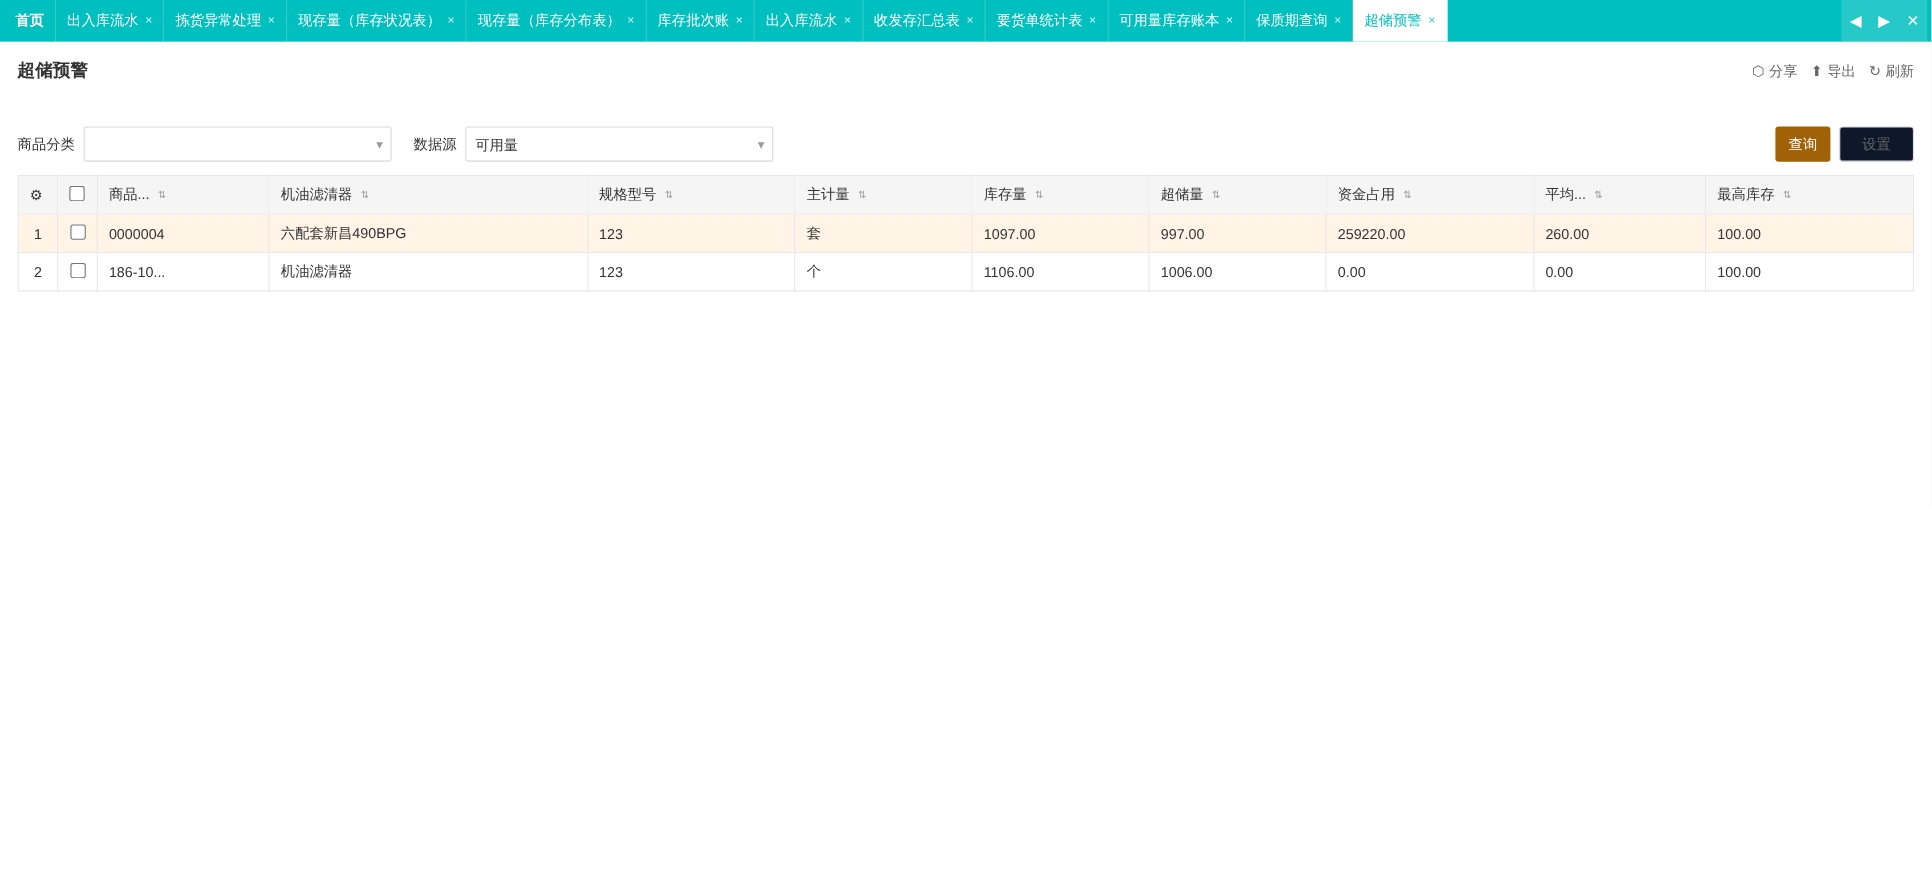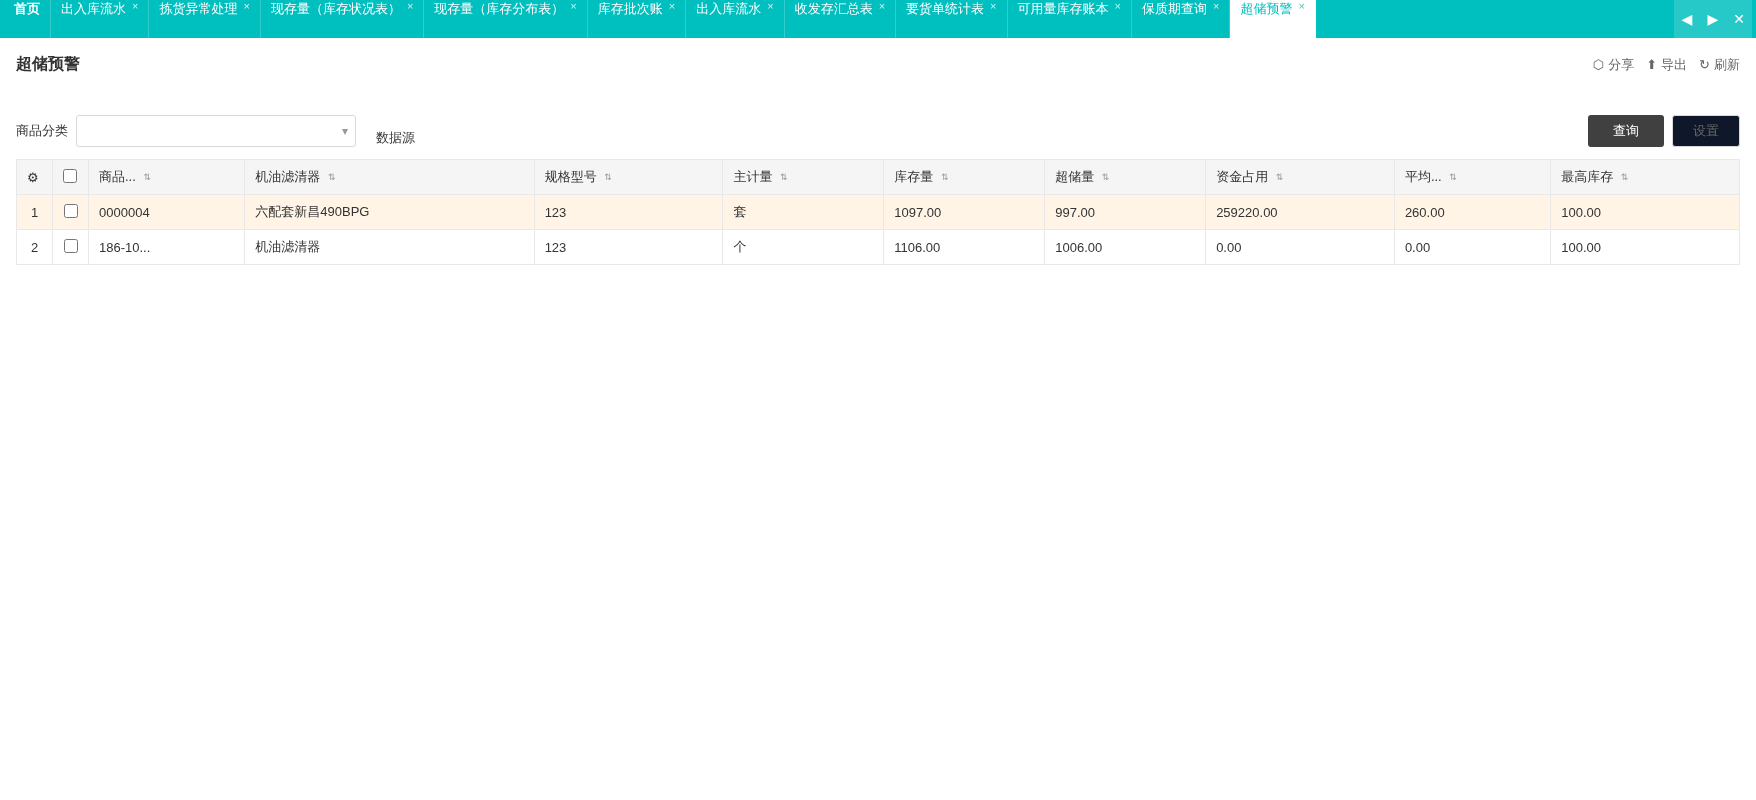--- a/index.html
+++ b/index.html
@@ -9,20 +9,21 @@
     .top-nav {
       display: flex;
       align-items: center;
       background: #00bfbf;
       height: 38px;
       padding: 0 4px;
       overflow: hidden;
     }
     .nav-tab {
       display: flex;
+      align-items: center;
       padding: 0 10px;
       height: 38px;
       color: #fff;
       font-size: 13px;
       white-space: nowrap;
       cursor: pointer;
       border-right: 1px solid rgba(255,255,255,0.2);
     }
     .nav-tab.active {
       background: #fff;
@@ -81,21 +82,21 @@
       align-items: center;
       gap: 4px;
       color: #666;
       cursor: pointer;
       font-size: 13px;
     }
 
     
     .filter-row {
       display: flex;
-      align-items: flex-end;
+      align-items: flex-start;
       gap: 20px;
       margin-bottom: 12px;
       margin-top: 40px;
     }
     .filter-item {
       display: flex;
       align-items: center;
       gap: 8px;
     }
     .filter-label {
@@ -129,25 +130,25 @@
       color: #999;
       pointer-events: none;
       font-size: 12px;
     }
     .filter-actions {
       margin-left: auto;
       display: flex;
       gap: 8px;
     }
     .btn-query {
-      background: #404040;
+      background: #a16207;
       color: #fff;
       border: none;
       border-radius: 3px;
-      padding: 6px 25px;
+      padding: 6px 12px;
       cursor: pointer;
       font-size: 13px;
     }
     .btn-settings {
       background: #0f172a;
       color: #666;
       border: 1px solid #d9d9d9;
       border-radius: 3px;
       padding: 6px 20px;
       cursor: pointer;
@@ -279,20 +280,26 @@
     <div class="filter-item">
       <span class="filter-label">商品分类</span>
       <div class="select-wrapper">
         <select class="filter-select">
           <option value=""></option>
         </select>
       </div>
     </div>
     <div class="filter-item">
       <span class="filter-label">数据源</span>
+      <div class="select-wrapper">
+        <select class="filter-select">
+          <option value="available" selected="">可用量</option>
+          <option value="stock">库存量</option>
+        </select>
+      </div>
     </div>
     <div class="filter-actions">
       <button class="btn-query">查询</button>
       <button class="btn-settings">设置</button>
     </div>
   </div>
 
   <table class="data-table">
     <thead>
       <tr>

